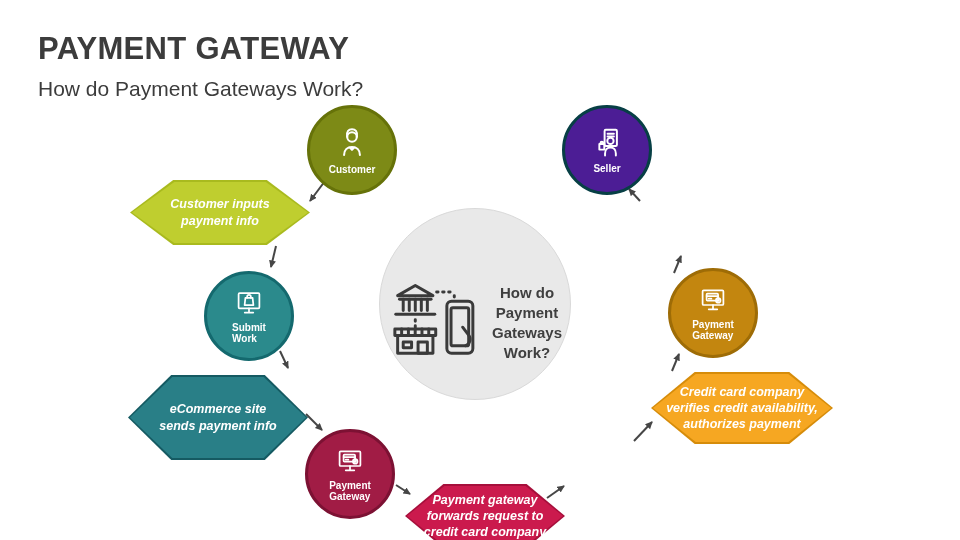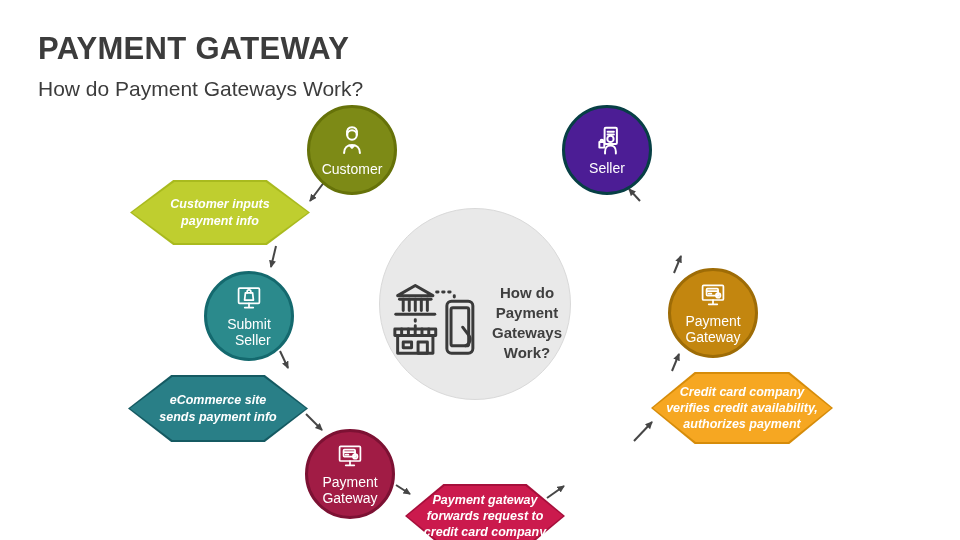--- a/index.html
+++ b/index.html
@@ -25,22 +25,22 @@
   .center-label {
     margin-top:12px; font-size:15px; font-weight:bold; color:#3F3F3F;
     text-align:center; line-height:1.35; white-space:pre-line;
   }
   .node {
     position:absolute; width:90px; height:90px; border-radius:50%;
     border:3px solid; box-sizing:border-box;
     display:flex; flex-direction:column; align-items:center; justify-content:center; gap:2px;
   }
   .node-label {
-    color:#fff; font-weight:normal; font-size:14px; line-height:1.12;
-    text-align:right; white-space:pre-line;
+    color:#fff; font-weight:bold; font-size:10px; line-height:1.12;
+    text-align:left; white-space:pre-line;
   }
   .hex { position:absolute;font-style:italic; }
   .hex-border, .hex-fill {
     position:absolute;
     clip-path:polygon(0% 50%, 24% 0%, 76% 0%, 100% 50%, 76% 100%, 24% 100%);
   }
   .hex-border { inset:0; }
   .hex-fill { inset:2px; }
   .hex-label {
     position:absolute; inset:0; display:flex; align-items:center; justify-content:center;
@@ -110,21 +110,21 @@
   </div>
 
   <div class="node" style="left: 204px; top: 254px; background-color: rgb(43, 138, 140); border-color: rgb(20, 105, 110);">
     <svg class="node-icon" width="34" height="32" viewBox="0 0 24 24" fill="none" stroke="#FFFFFF" stroke-width="1.3" stroke-linecap="round" stroke-linejoin="round">
       <rect x="4.2" y="3.8" width="15.6" height="11.4" rx="0.8"></rect>
       <path d="M12 15.2 v2.6 M8.8 18.4 h6.4"></path>
       <path d="M9.3 7.4 h5.4 l.6 5.4 h-6.6 z"></path>
       <path d="M10.6 7.4 v-.8 a1.4 1.4 0 0 1 2.8 0 v.8"></path>
     </svg>
     <div class="node-label">Submit
-Seller</div>
+Work</div>
   </div>
 
   <div class="node" style="left: 305px; top: 412px; background-color: rgb(161, 28, 69); border-color: rgb(124, 17, 51);">
     <svg class="node-icon" width="34" height="32" viewBox="0 0 24 24" fill="none" stroke="#FFFFFF" stroke-width="1.3" stroke-linecap="round" stroke-linejoin="round">
       <rect x="4.2" y="4" width="15.6" height="11" rx="0.8"></rect>
       <path d="M12 15 v2.6 M8.8 18.2 h6.4"></path>
       <rect x="7.2" y="6.5" width="8.6" height="5.2" rx="0.6"></rect>
       <path d="M7.2 8.3 h8.6"></path>
       <path d="M8.8 10.3 h2"></path>
       <circle cx="15.9" cy="11.6" r="1.7"></circle>
@@ -161,21 +161,21 @@
     <div class="node-label">Seller</div>
   </div>
 
   <div class="hex" style="left:130px;top:163px;width:180px;height:65px;">
     <div class="hex-border" style="background-color: rgb(169, 186, 30);"></div>
     <div class="hex-fill" style="background-color: rgb(191, 206, 47);"></div>
     <div class="hex-label">Customer inputs
 payment info</div>
   </div>
 
-  <div class="hex" style="left:128px;top:358px;width:180px;height:67px;">
+  <div class="hex" style="left:128px;top:358px;width:180px;height:85px;">
     <div class="hex-border" style="background-color: rgb(21, 90, 98);"></div>
     <div class="hex-fill" style="background-color: rgb(41, 127, 135);"></div>
     <div class="hex-label">eCommerce site
 sends payment info</div>
   </div>
 
   <div class="hex" style="left:405px;top:467px;width:160px;height:64px;">
     <div class="hex-border" style="background-color: rgb(166, 15, 59);"></div>
     <div class="hex-fill" style="background-color: rgb(203, 26, 77);"></div>
     <div class="hex-label">Payment gateway

